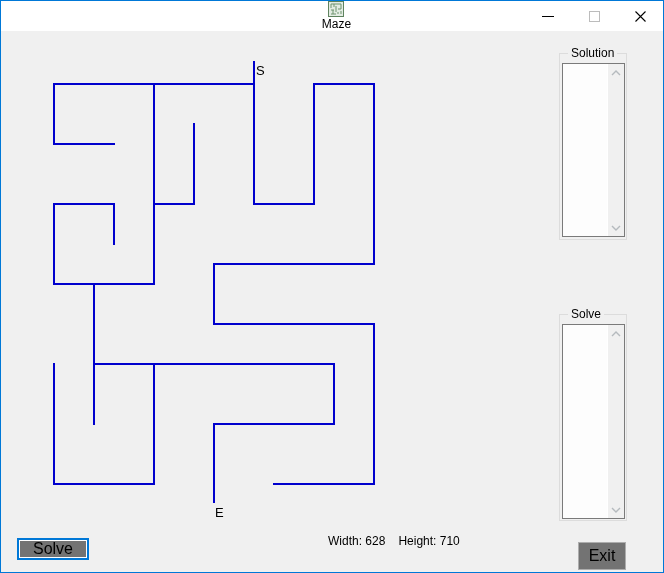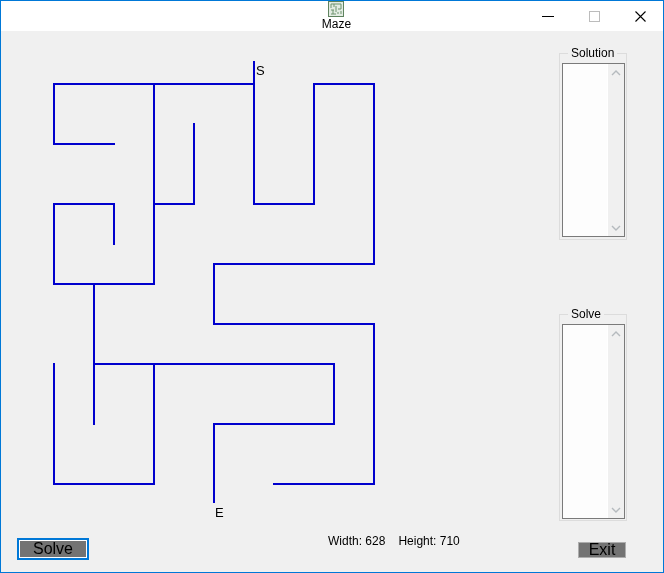--- a/index.html
+++ b/index.html
@@ -43,21 +43,21 @@
   .scroll-btn { width:17px; height:17px; display:flex; align-items:center; justify-content:center; }
   
   .btn {
     position:absolute; display:flex; align-items:center; justify-content:center;
     font-size:16px; color:#000; background:#737373; z-index:4; cursor:default;
   }
   .btn-solve {
     left:16px; top:537px; width:72px; height:22px;
     border:2px solid #0078d7; box-shadow:inset 0 0 0 1px #ffffff;
   }
-  .btn-exit { left:577px; top:541px; width:48px; height:16px; border:1px solid #adadad; }
+  .btn-exit { left:577px; top:541px; width:48px; height:28px; border:1px solid #adadad; }
   
   .statusbar {
     position:absolute; left:327px; top:533px; display:flex; gap:13px;
     font-size:12px; color:#000; z-index:2; white-space:nowrap;
   }
 </style>
 </head>
 <body>
 
 <div class="window">

